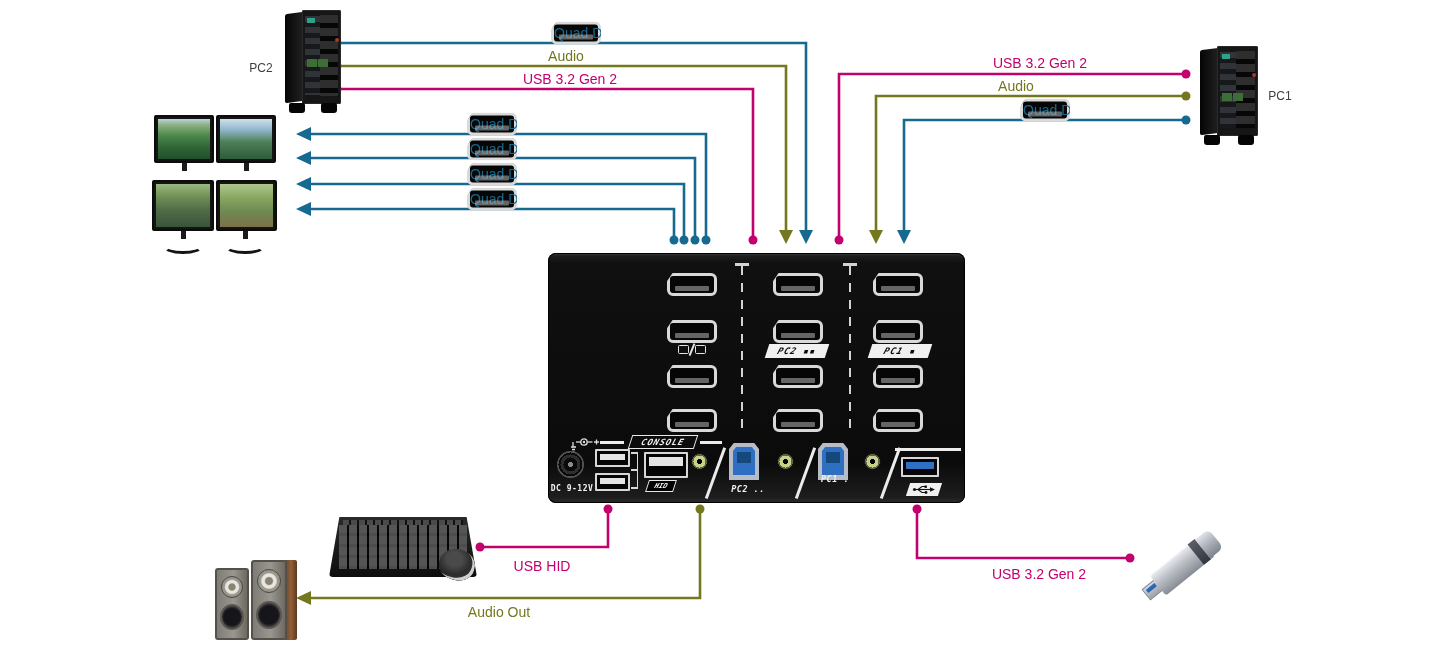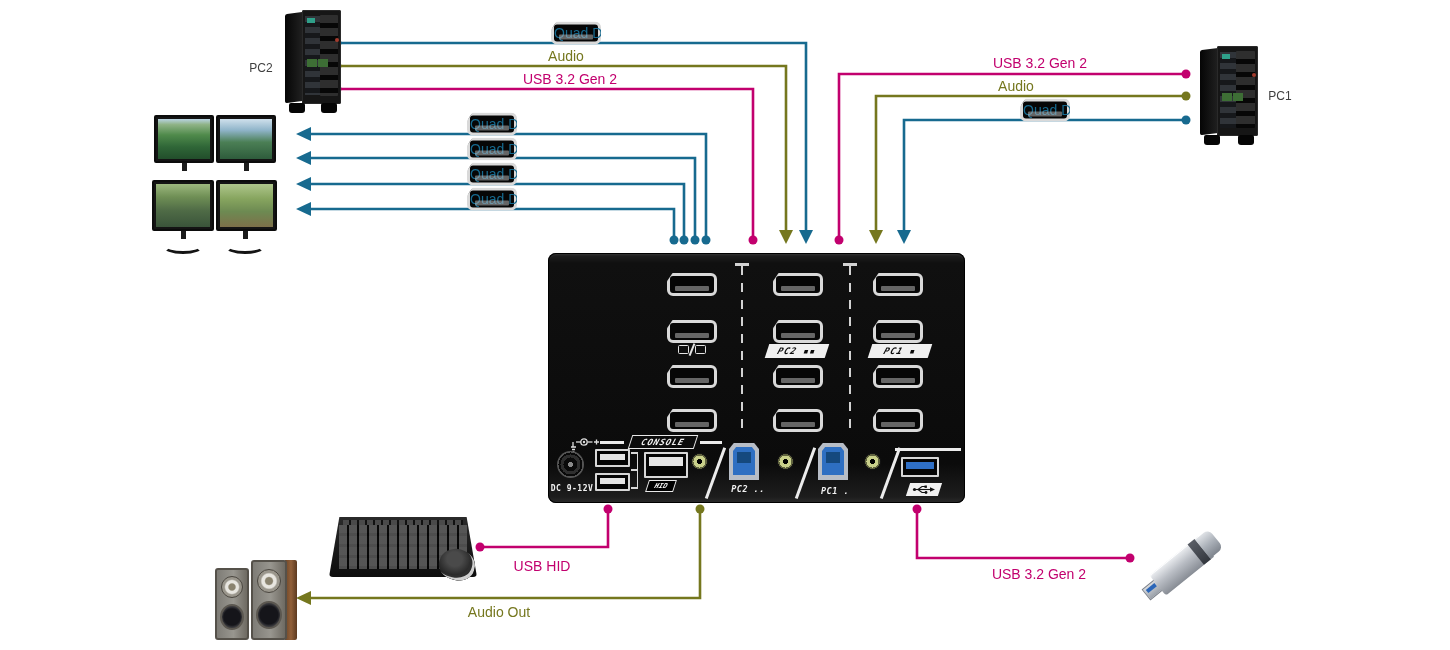--- a/index.html
+++ b/index.html
@@ -336,21 +336,21 @@
       </div>
     <div class="jack" style="left:229px;top:200px;"></div>
     <div class="wtext" style="left:200px;top:231px;">PC2 ..</div>
     <div class="slash" style="left:256px;top:193px;"></div>
 
     <div class="usbb" style="left:270px;top:190px;">
         <div class="bin"></div>
         <div class="bslot"></div>
       </div>
     <div class="jack" style="left:316px;top:200px;"></div>
-    <div class="wtext" style="left:287px;top:233px;">PC1 .</div>
+    <div class="wtext" style="left:287px;top:221px;">PC1 .</div>
     <div class="slash" style="left:341px;top:193px;"></div>
 
     <div class="hline" style="left:347px;top:195px;width:66px;"></div>
     <div class="usba blue" style="left:353px;top:204px;width:38px;height:20px;"></div>
     <div class="plabel" style="left:360px;top:230px;width:32px;height:13px;">
       <svg width="24" height="9" viewBox="0 0 24 9" style="transform:skewX(18deg);margin-top:2px;">
         <g stroke="#111" stroke-width="1.1" fill="none">
           <path d="M2,4.5 H19"></path>
             <path d="M6,4.5 L10,1.5 H13"></path>
             <path d="M6,4.5 L10,7.5 H13"></path>

